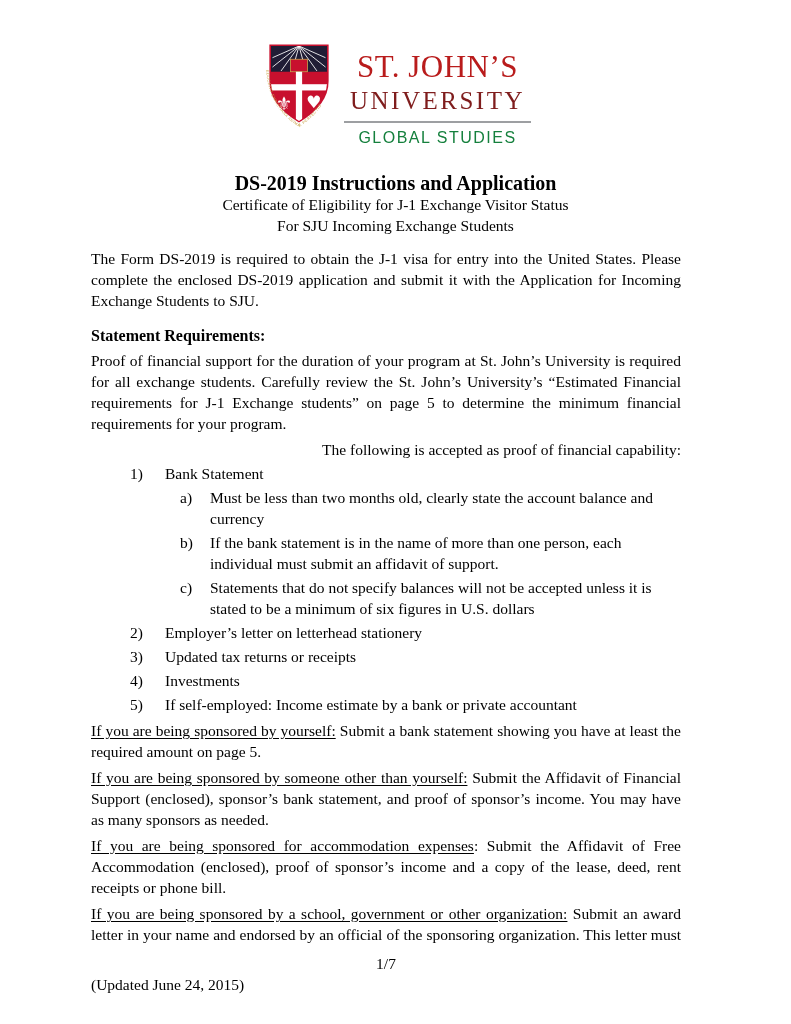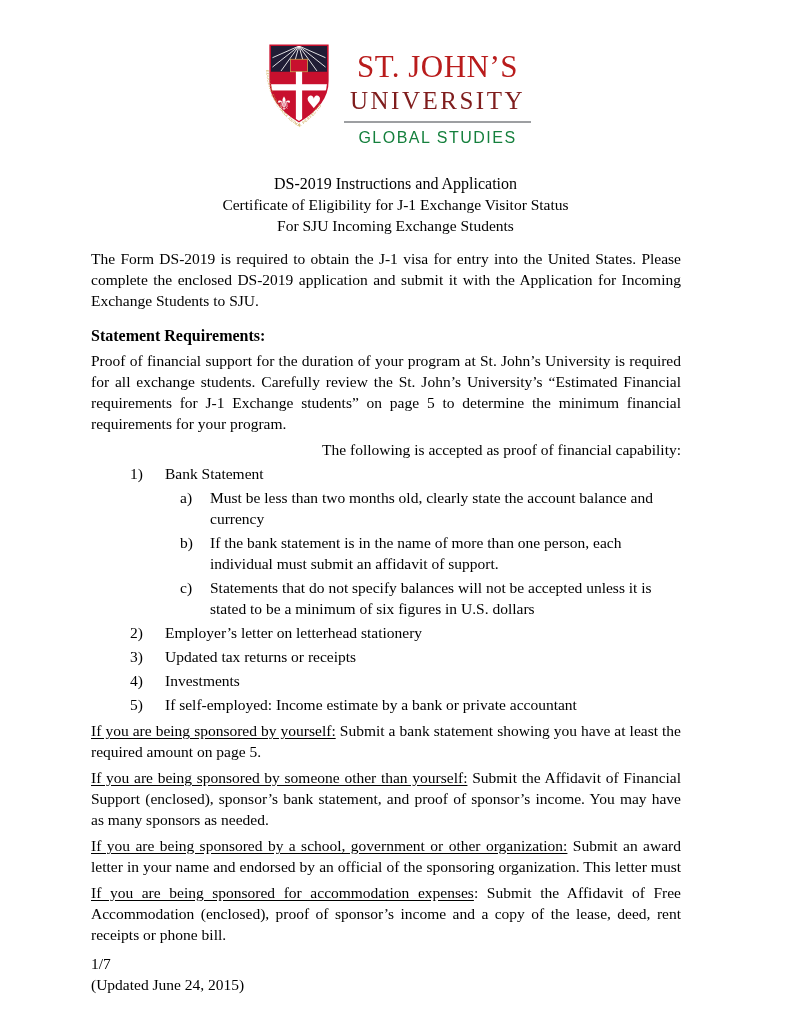--- a/index.html
+++ b/index.html
@@ -23,40 +23,40 @@
   .logo-textcol { display: flex; flex-direction: column; align-items: center; padding-top: 11px; }
   .wm1 { font-size: 31px; line-height: 1.05; color: #b91c1c; white-space: nowrap; letter-spacing: 0.5px; }
   .wm2 { font-size: 25px; line-height: 1.1; color: #7f1d1d; white-space: nowrap; letter-spacing: 2.5px; margin-top: 3px; }
   .logo-rule { width: 187px; height: 2px; background: #9d9fa2; margin: 7px 0 6px; }
   .division {
     font-family: "Liberation Sans", sans-serif;
     font-size: 16px; letter-spacing: 1.5px; color: #15803d; white-space: nowrap;
   }
   
   .title-block { margin-top: 26px; text-align: center; font-size: 15.5px; line-height: 21px; }
-  .title-block .t1 { font-weight: normal; font-size: 16px; margin: 0; }
+  .title-block .t1 { font-weight: bold; font-size: 20px; margin: 0; }
   
   .content { padding: 0 110px 0 91px; }
   .body-p { margin: 12px 0 0; font-size: 15.5px; line-height: 21px; text-align: justify; }
   .heading { margin: 14px 0 0; font-size: 16px; font-weight: bold; line-height: 21px; }
   .tight { margin-top: 4px; }
   .list-intro { margin-top: 5px; text-align: right; }
   .list { margin-top: 0; }
   .li { display: flex; margin-top: 3px; font-size: 15.5px; line-height: 21px; }
   .li.lvl1 { padding-left: 39px; }
   .li.lvl1 .marker { flex: 0 0 35px; }
   .li.lvl2 { padding-left: 89px; }
   .li.lvl2 .marker { flex: 0 0 30px; }
   .li .li-text { flex: 1; }
   .sponsor { margin-top: 5px; }
   .u { text-decoration: underline; text-underline-offset: 2px; }
   .last-justify { text-align-last: justify; }
   
   .footer { margin-top: 8px; font-size: 15.5px; line-height: 21px; }
-  .page-num { text-align: left; }
+  .page-num { text-align: center; }
   .updated { text-align: left; }
 </style>
 </head>
 <body>
 
 <div class="page">
 
   <header class="logo-block">
     <svg class="crest" viewBox="0 0 100 114" aria-hidden="true">
       <defs>
@@ -144,23 +144,23 @@
       <div class="li lvl1">
         <span class="marker">5)</span>
         <span class="li-text">If self-employed: Income estimate by a bank or private accountant</span>
       </div>
     </div>
 
     <p class="body-p sponsor"><span class="u">If you are being sponsored by yourself:</span><span>  Submit a bank statement showing you have at least the required amount on page 5.</span></p>
 
     <p class="body-p sponsor"><span class="u">If you are being sponsored by someone other than yourself:</span><span>  Submit the Affidavit of Financial Support (enclosed), sponsor’s bank statement, and proof of sponsor’s income. You may have as many sponsors as needed.</span></p>
 
+    <p class="body-p sponsor"><span class="u">If you are being sponsored for accommodation expenses</span><span>:  Submit the Affidavit of Free Accommodation (enclosed), proof of sponsor’s income and a copy of the lease, deed, rent receipts or phone bill.</span></p>
+
     <p class="body-p sponsor last-justify"><span class="u">If you are being sponsored by a school, government or other organization:</span><span>  Submit an award letter in your name and endorsed by an official of the sponsoring organization. This letter must</span></p>
-
-    <p class="body-p sponsor"><span class="u">If you are being sponsored for accommodation expenses</span><span>:  Submit the Affidavit of Free Accommodation (enclosed), proof of sponsor’s income and a copy of the lease, deed, rent receipts or phone bill.</span></p>
 
     <footer class="footer">
       <div class="page-num">1/7</div>
       <div class="updated">(Updated June 24, 2015)</div>
     </footer>
 
   </div>
 </div>
 
 </body></html>

